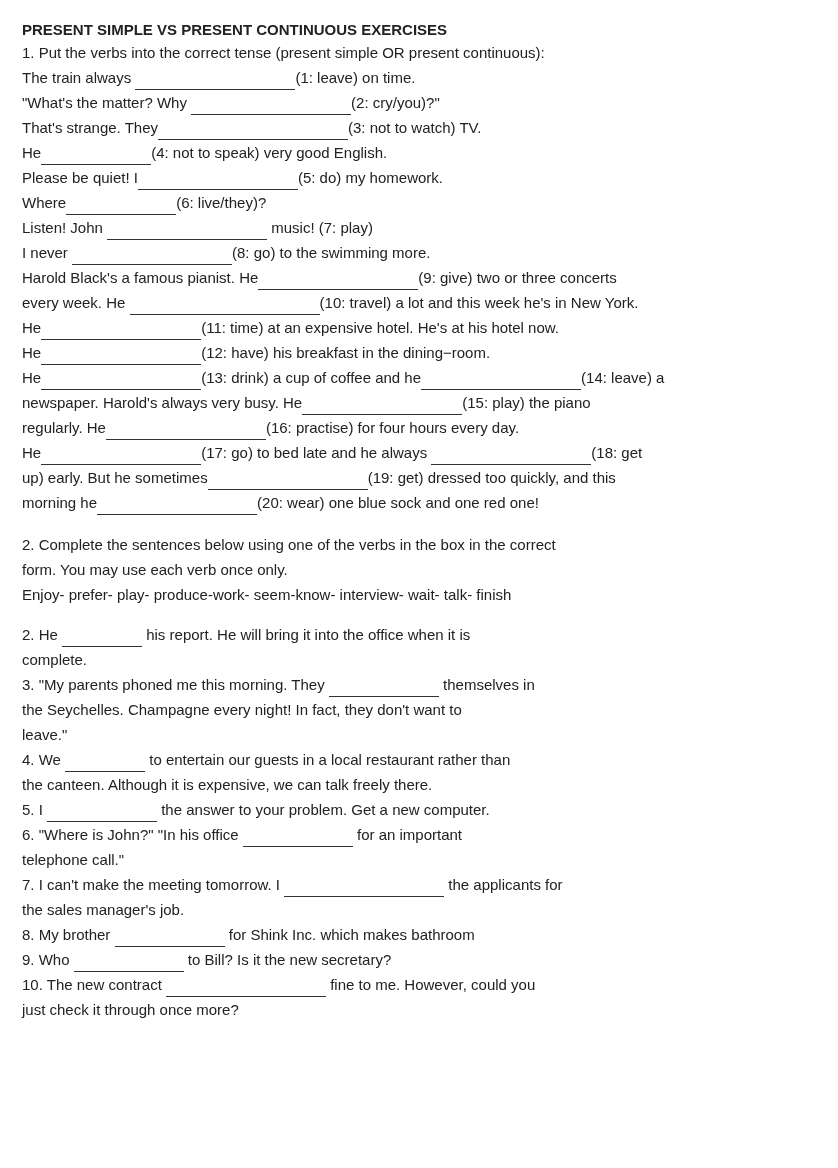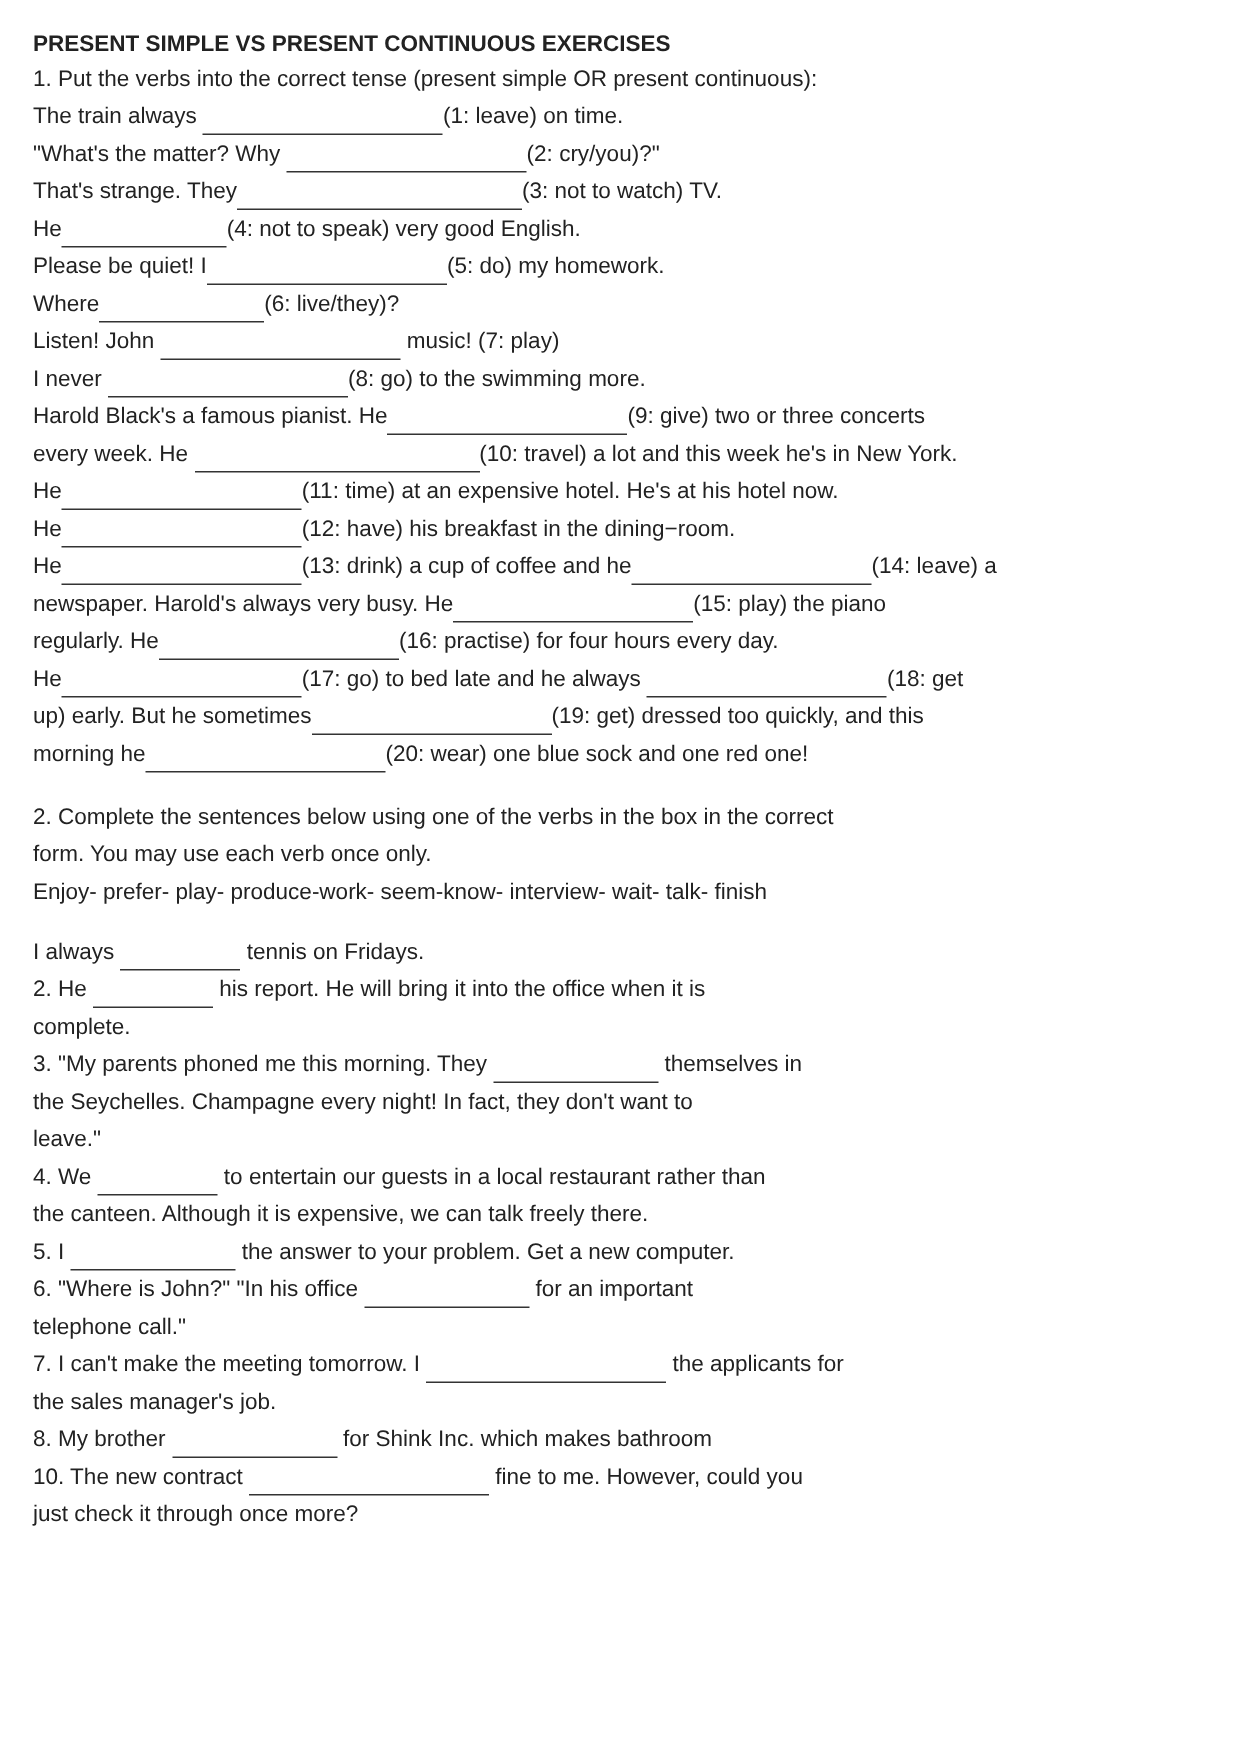--- a/index.html
+++ b/index.html
@@ -132,23 +132,20 @@
     <div class="line">
       <span>morning he</span><span class="blank blank-lg"></span><span>(20: wear) one blue sock and one red one!</span>
     </div>
   </div>
 
   <div class="exercise-block">
     <div class="line">2. Complete the sentences below using one of the verbs in the box in the correct</div>
     <div class="line">form. You may use each verb once only.</div>
     <div class="line verb-box">Enjoy- prefer- play- produce-work- seem-know- interview- wait- talk- finish</div>
 
-    <div class="line">
-      <span>I always </span><span class="blank blank-sm"></span><span> tennis on Fridays.</span>
-    </div>
 
     <div class="line">
       <span>2. He </span><span class="blank blank-sm"></span><span> his report. He will bring it into the office when it is</span>
     </div>
     <div class="line">
       <span>complete.</span>
     </div>
 
     <div class="line">
       <span>3. "My parents phoned me this morning. They </span><span class="blank blank-md"></span><span> themselves in</span>
@@ -182,20 +179,23 @@
       <span>7. I can't make the meeting tomorrow. I </span><span class="blank blank-lg"></span><span> the applicants for</span>
     </div>
     <div class="line">
       <span>the sales manager's job.</span>
     </div>
 
     <div class="line">
       <span>8. My brother </span><span class="blank blank-md"></span><span> for Shink Inc. which makes bathroom</span>
     </div>
 
+    <div class="line">
+      <span>9. Who </span><span class="blank blank-md"></span><span> to Bill? Is it the new secretary?</span>
+    </div>
 
     <div class="line">
       <span>10. The new contract </span><span class="blank blank-lg"></span><span> fine to me. However, could you</span>
     </div>
     <div class="line">
       <span>just check it through once more?</span>
     </div>
   </div>
 </div>
 

